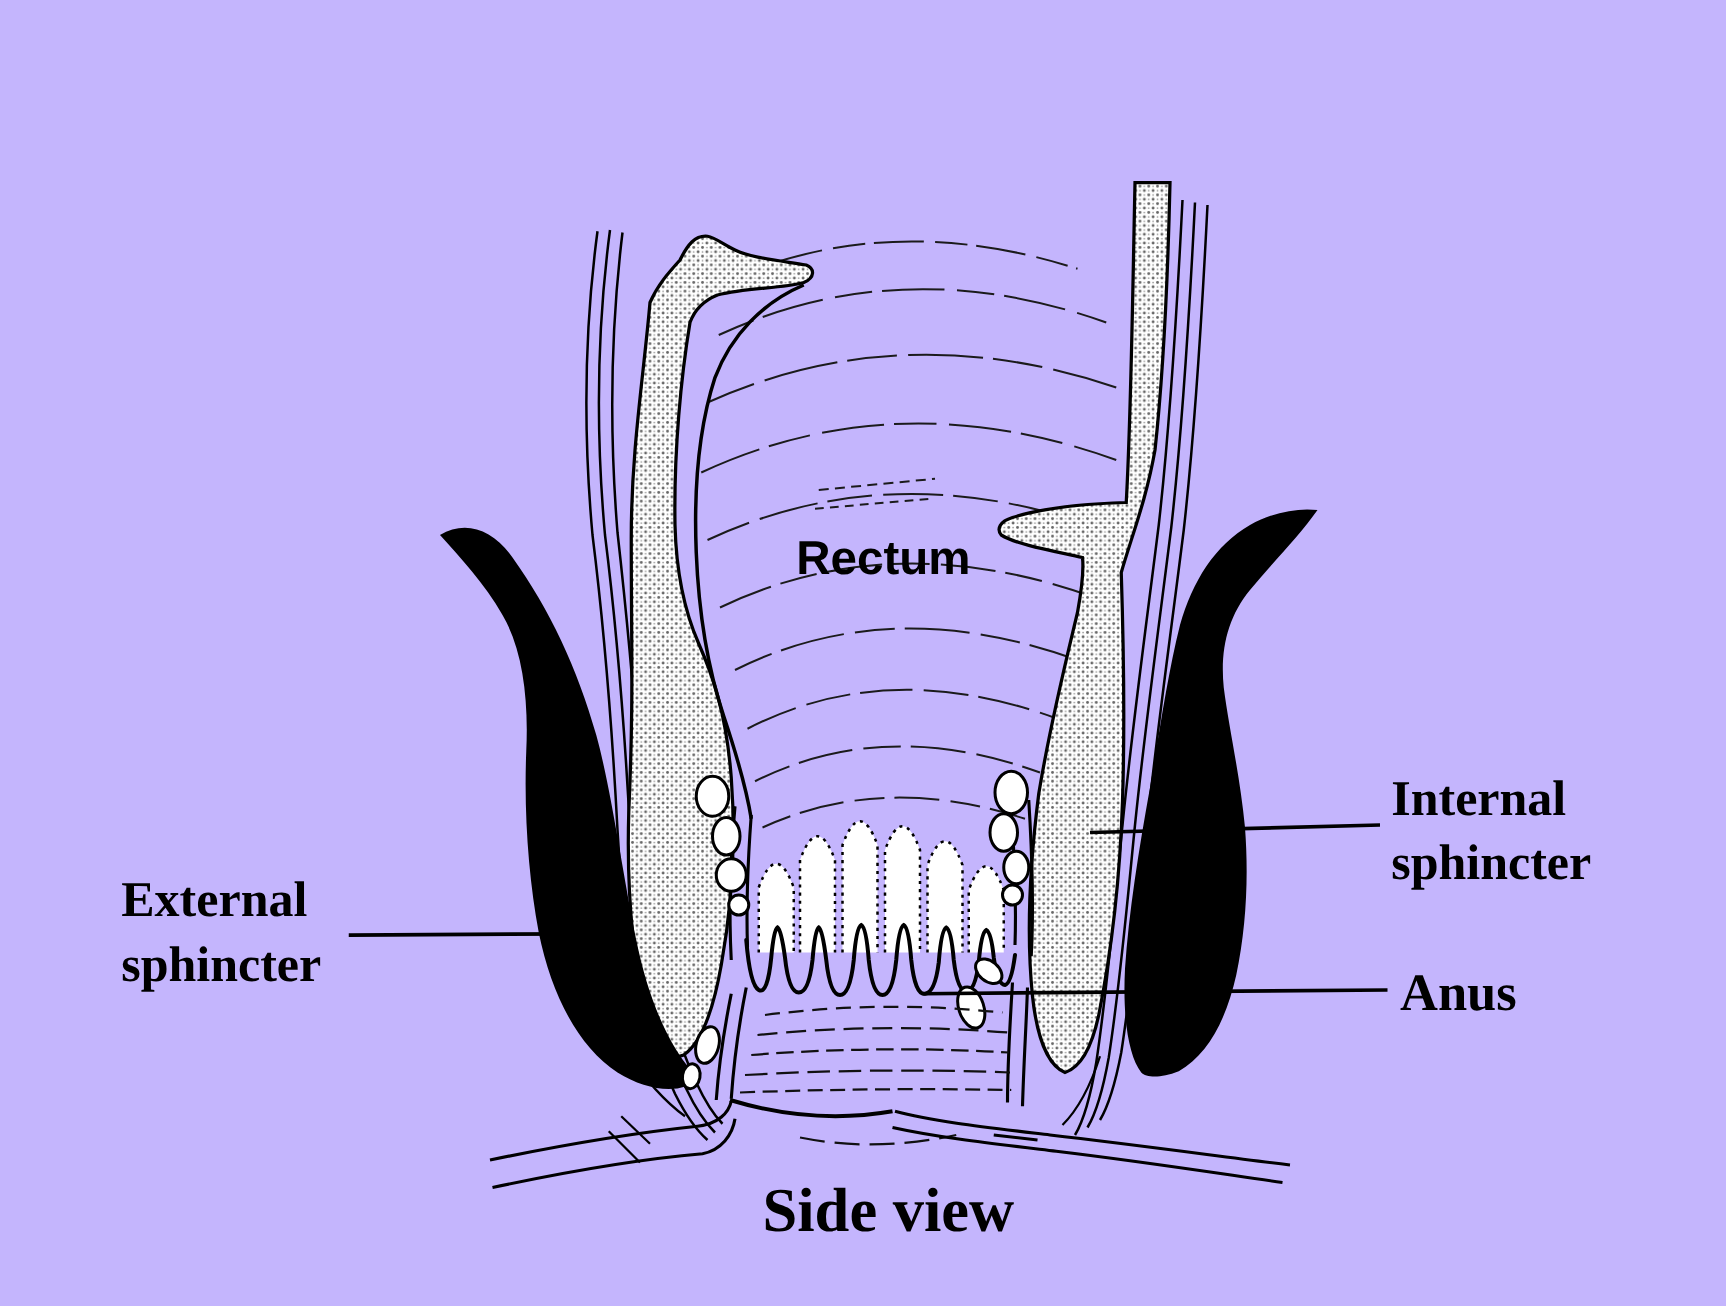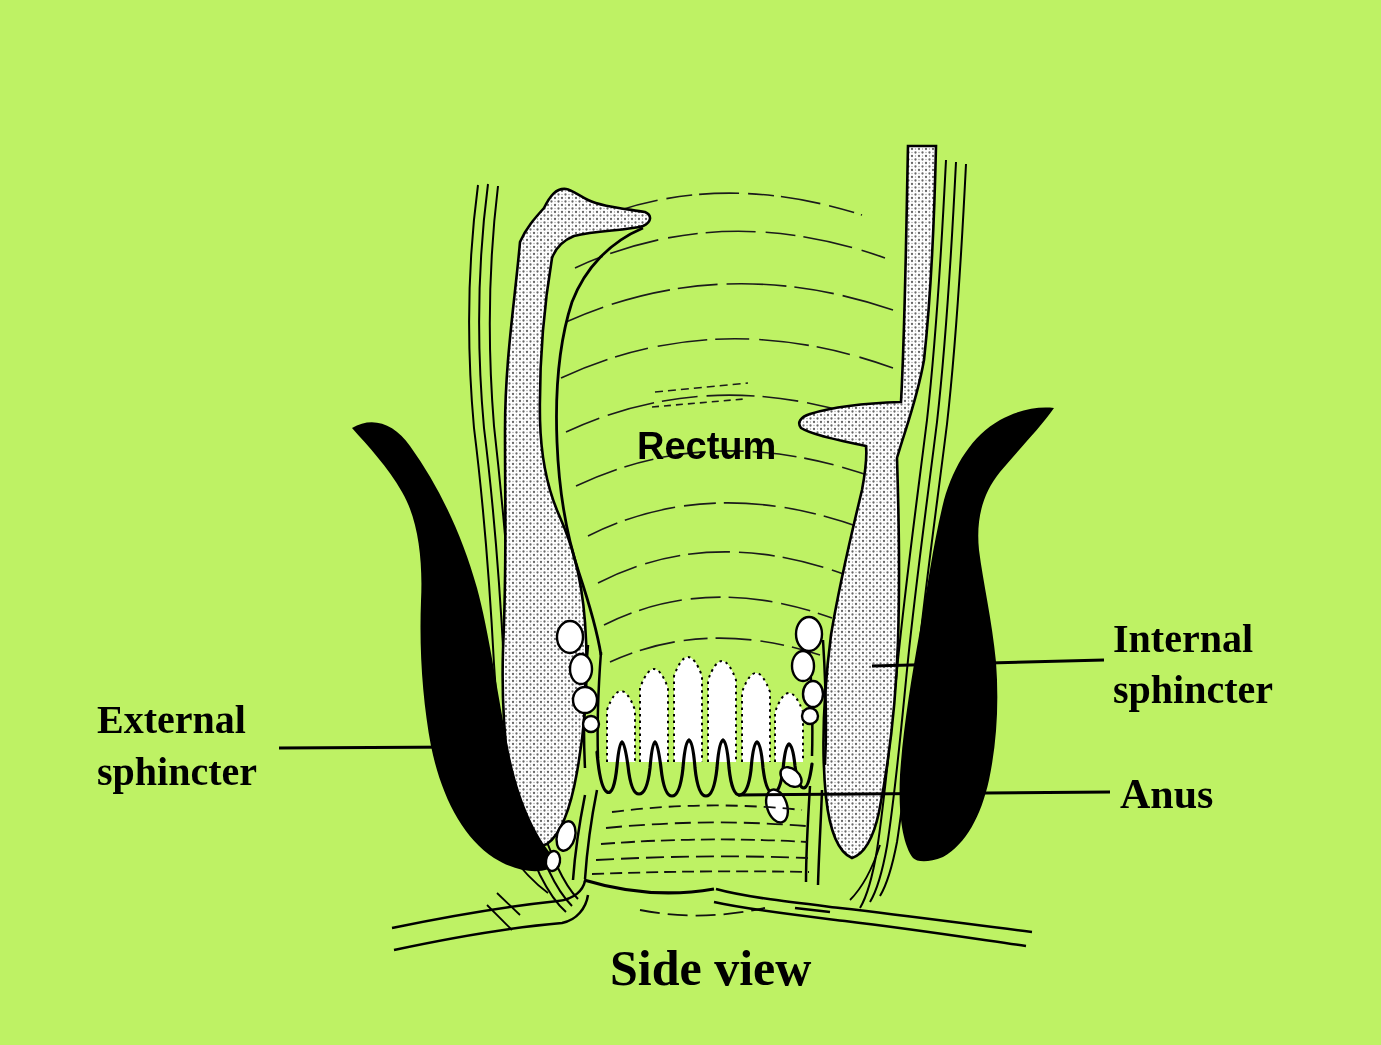--- a/index.html
+++ b/index.html
@@ -1,16 +1,16 @@
 <!DOCTYPE html>
 <html><head>
 <meta charset="utf-8">
 <style>
   html,body{margin:0;padding:0;background:#ffffff;}
-  .stage{position:relative;width:1381px;height:1045px;background:#bef264;overflow:hidden;
+  .stage{position:relative;width:1381px;height:1045px;background:#c4b5fd;overflow:hidden;
          font-family:"Liberation Serif", serif;}
   .stage svg{position:absolute;left:0;top:0;}
   text.serif{font-family:"Liberation Serif", serif;font-weight:bold;fill:#000;}
   text.sans{font-family:"Liberation Sans", sans-serif;font-weight:bold;fill:#000;}
 </style>
 </head>
 <body>
 
 <div class="stage">
 <svg width="1381" height="1045" viewBox="0 0 1381 1045" xmlns="http://www.w3.org/2000/svg">

